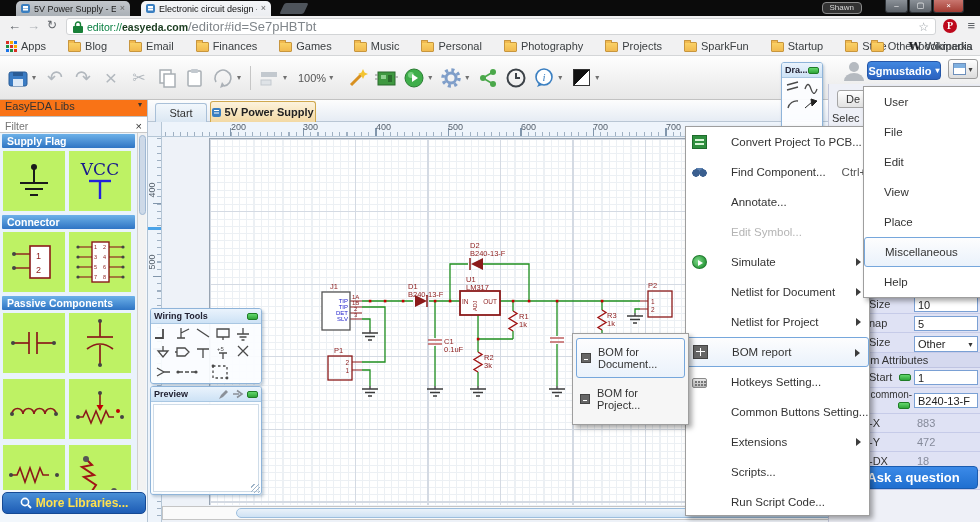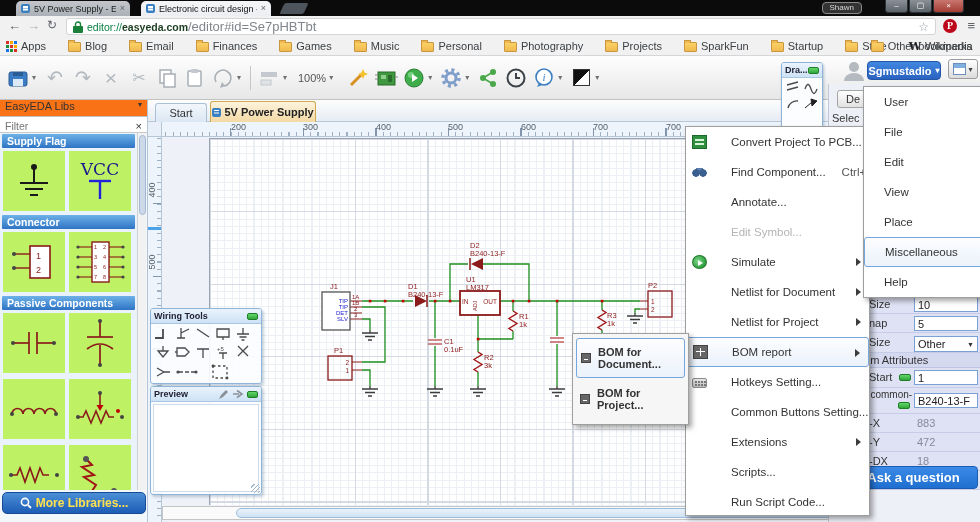--- a/index.html
+++ b/index.html
@@ -144,21 +144,21 @@
   .convert-pcb-icon::before { content:""; position:absolute; left:2px; top:3px; right:2px; height:2px; background:#d6f5d6; box-shadow:0 4px 0 #d6f5d6; }
   .find-component-icon { background:radial-gradient(circle at 4px 8px,#3a5f8f 0 3.5px,transparent 4px),radial-gradient(circle at 11px 8px,#3a5f8f 0 3.5px,transparent 4px),linear-gradient(#5a7fae,#5a7fae) 4px 3px/7px 4px no-repeat; background-repeat:no-repeat; }
   .simulate-icon { background:radial-gradient(circle at 5px 5px,#7fd98a,#2f9e3f 70%); border-radius:50%; border:1px solid #1f7a2d; }
   .simulate-icon::before { content:""; position:absolute; left:5px; top:4px; width:0; height:0; border-left:5px solid #fff; border-top:3px solid transparent; border-bottom:3px solid transparent; }
   .bom-report-icon, .sm-icon { background:#666; border:1px solid #444; }
   .bom-report-icon::before, .sm-icon::before { content:""; position:absolute; inset:2px; background:linear-gradient(#fff 0 1px,transparent 1px) 0 3px/100% 5px, linear-gradient(90deg,#fff 0 1px,transparent 1px) 4px 0/6px 100%; }
   .hotkeys-icon { background:linear-gradient(#e8e8e8,#bcbcbc); border:1px solid #8a8a8a; border-radius:2px; height:10px !important; margin-top:2px; }
   .hotkeys-icon::before { content:""; position:absolute; left:2px; top:2px; width:2px; height:2px; background:#777; box-shadow:3px 0 #777,6px 0 #777,9px 0 #777,0 3px #777,3px 3px #777,6px 3px #777,9px 3px #777; }
 
   #bom-submenu { left:572px; top:333px; width:117px; height:92px; background:#f6f6f6; padding:3px; }
-  .sm-item { height:40px; display:flex; align-items:center; font-size:11px; color:#333; padding:0 4px; margin:1px 0;font-weight:bold; }
+  .sm-item { height:40px; display:flex; align-items:center; font-size:11px; color:#333; padding:0 4px; margin:1px 0; }
   .sm-icon { width:10px; height:10px; margin-right:7px; flex:none; position:relative; }
 
   #main-menu { left:863px; top:86px; width:134px; height:212px; }
   .mm-item { position:relative; height:30px; display:flex; align-items:center; font-size:11.5px; color:#333; padding-left:20px; }
   .mm-arrow { position:absolute; right:7px; top:11px; width:0; height:0; border-left:5px solid #3c3c3c; border-top:4px solid transparent; border-bottom:4px solid transparent; }
 
   
   .ic { stroke:#aab0b6; fill:none; stroke-width:1.6; }
   .wt { stroke:#4a4a4a; fill:none; stroke-width:1.3; }
 </style>

